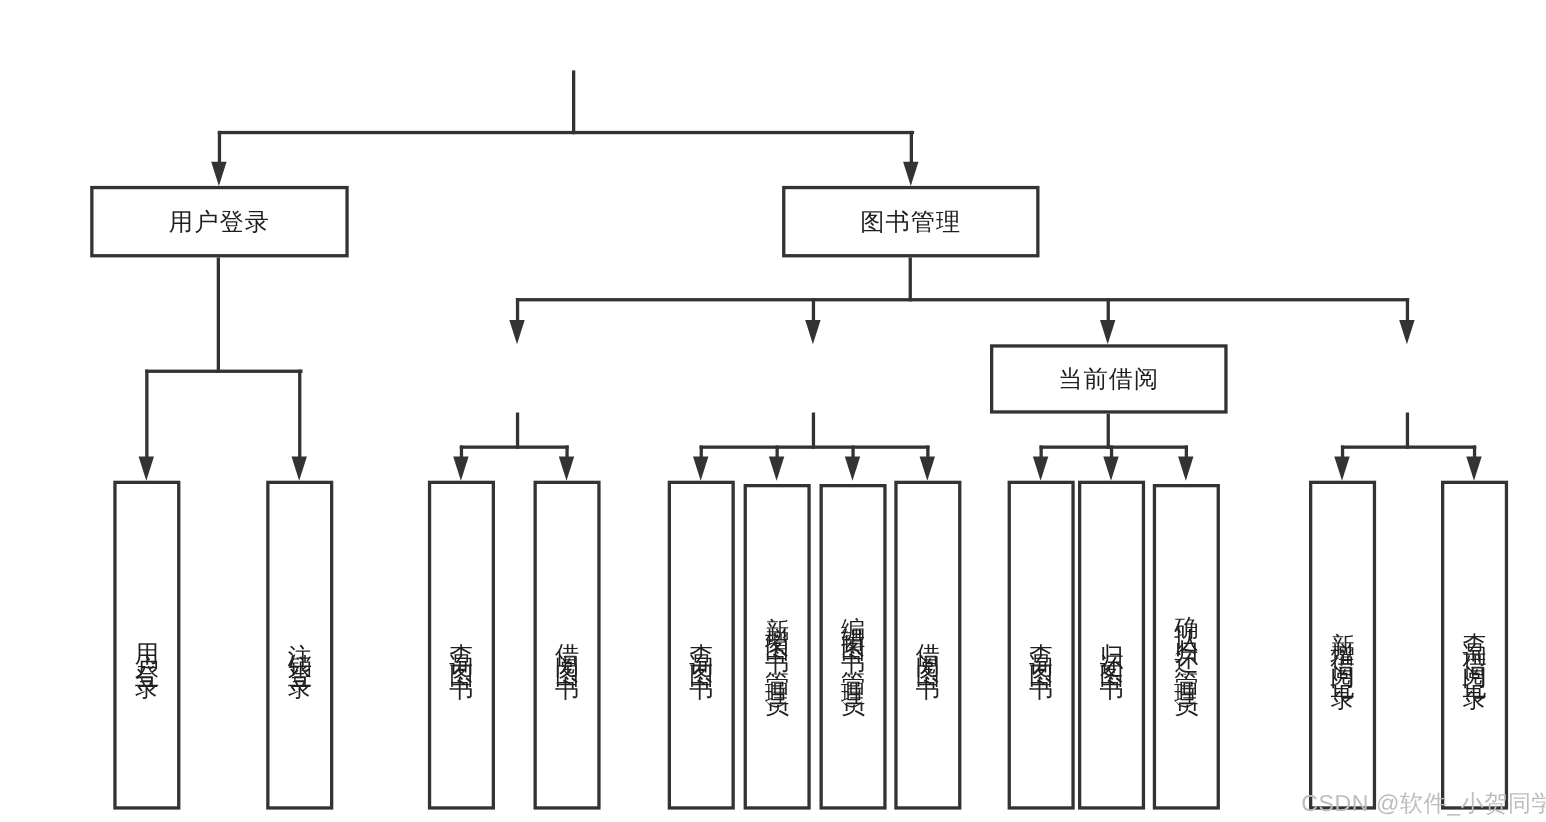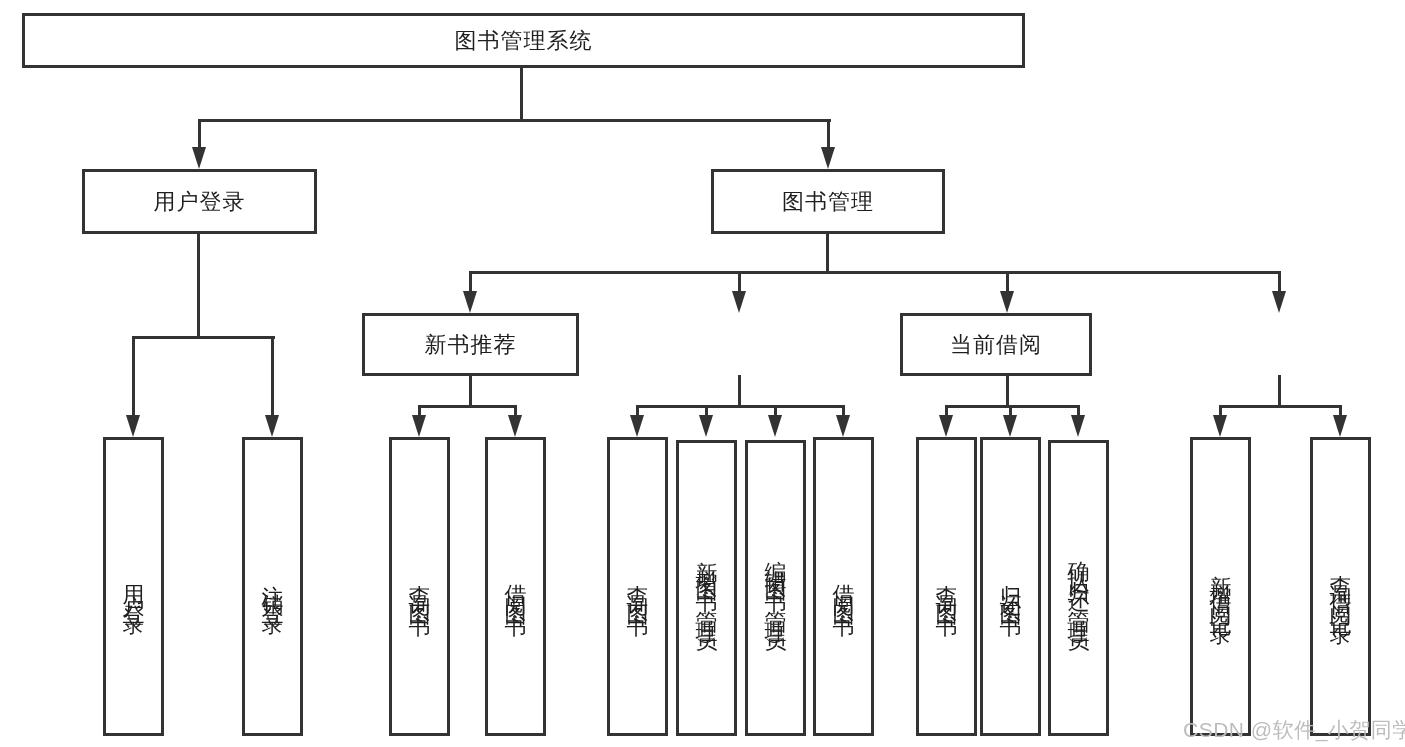--- a/index.html
+++ b/index.html
@@ -84,35 +84,29 @@
   <div class="line" style="left:1077px;top:405px;width:3px;height:12px;"></div>
   <div class="arrow" style="left:1071px;top:415px;"></div>
 
   <div class="line" style="left:1278px;top:375px;width:3px;height:33px;"></div>
   <div class="line" style="left:1219px;top:405px;width:123px;height:3px;"></div>
   <div class="line" style="left:1219px;top:405px;width:3px;height:12px;"></div>
   <div class="arrow" style="left:1213px;top:415px;"></div>
   <div class="line" style="left:1339px;top:405px;width:3px;height:12px;"></div>
   <div class="arrow" style="left:1333px;top:415px;"></div>
 
-  <div class="box h-box" style="left:22px;top:13px;width:1003px;height:55px;">
-    <span class="label">图书管理系统</span>
-  </div>
 
   <div class="box h-box" style="left:82px;top:169px;width:235px;height:65px;">
     <span class="label">用户登录</span>
   </div>
   <div class="box h-box" style="left:711px;top:169px;width:234px;height:65px;">
     <span class="label">图书管理</span>
   </div>
 
-  <div class="box h-box" style="left:362px;top:313px;width:217px;height:63px;">
-    <span class="label">新书推荐</span>
-  </div>
-  <div class="box h-box" style="left:900px;top:313px;width:192px;height:63px;">
+  <div class="box h-box" style="left:900px;top:313px;width:216px;height:63px;">
     <span class="label">当前借阅</span>
   </div>
 
   <div class="box v-box" style="left:103px;top:437px;width:61px;height:299px;">
     <span class="label">用户登录</span>
   </div>
   <div class="box v-box" style="left:242px;top:437px;width:61px;height:299px;">
     <span class="label">注销登录</span>
   </div>
 

